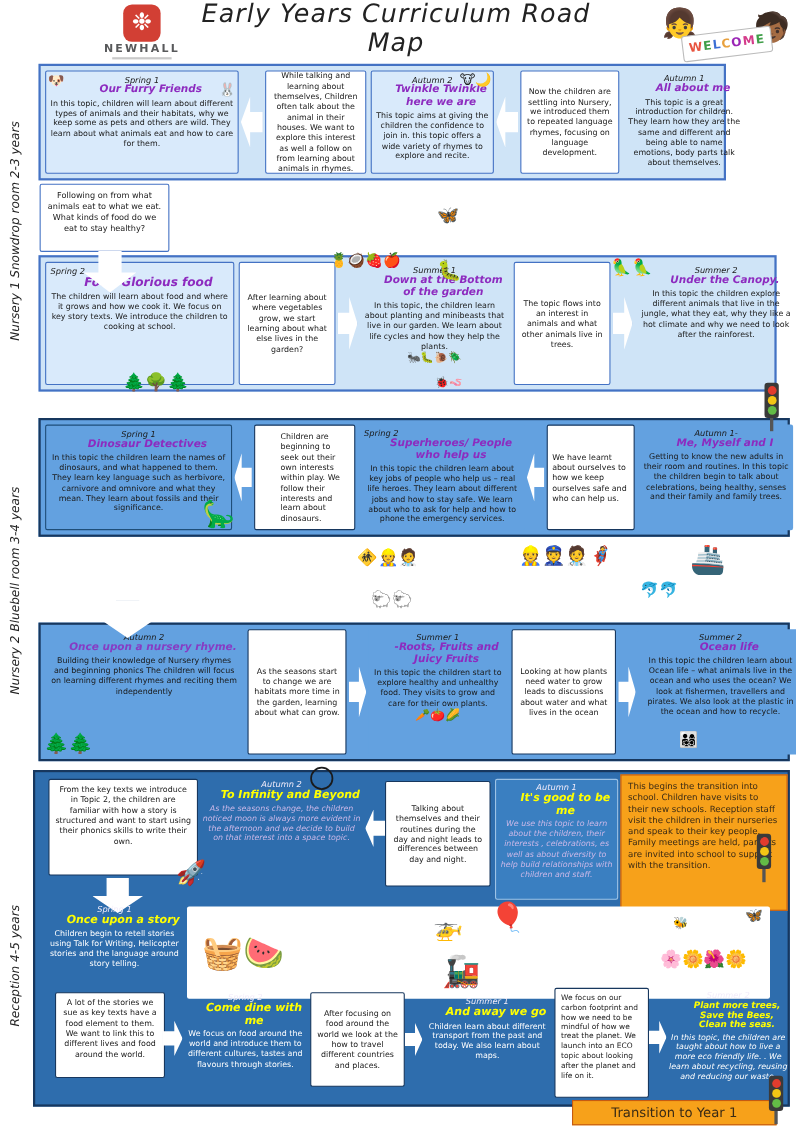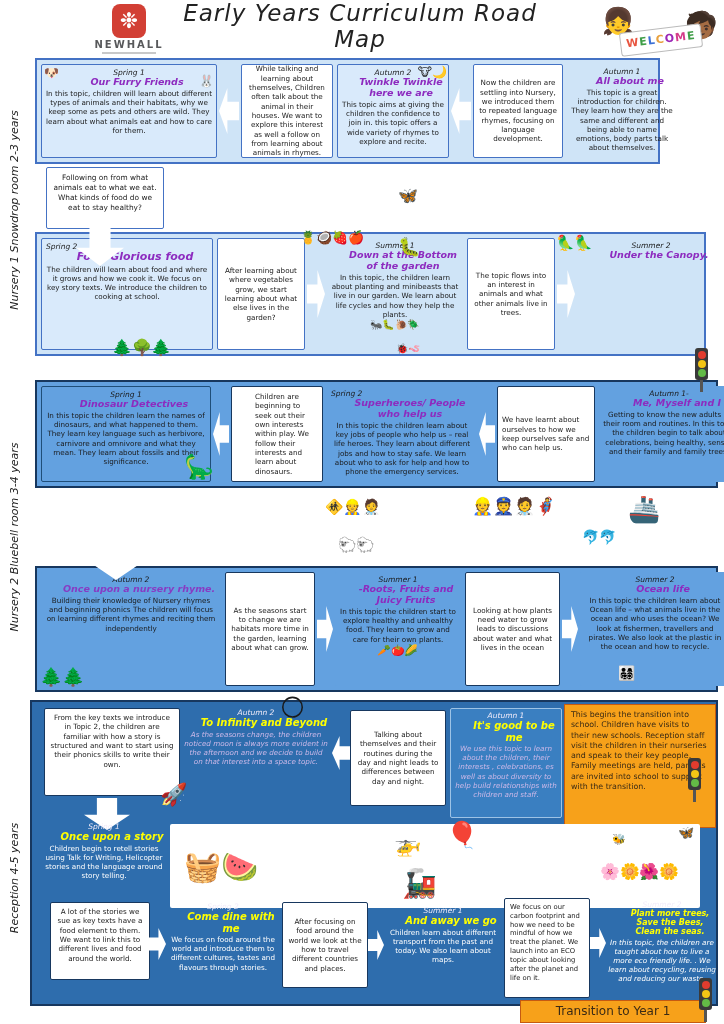--- a/index.html
+++ b/index.html
@@ -116,21 +116,21 @@
     <div class="conn" style="width:90px;">
         <span>Now the children are settling into Nursery, we introduced them to repeated language rhymes, focusing on language development.</span>
       </div>
     <div class="topic" style="width:110px;border:none;background:transparent;">
       <div class="season">Autumn 1</div>
       <div class="title">All about me</div>
       <div class="tbody">This topic is a great introduction for children. They learn how they are the same and different and being able to name emotions, body parts talk about themselves.</div>
     </div>
   </div>
 
-  <div class="wbox" style="left:46px;top:167px;width:118px;height:62px;">Following on from what animals eat to what we eat. What kinds of food do we eat to stay healthy?</div>
+  <div class="wbox" style="left:36px;top:167px;width:118px;height:62px;">Following on from what animals eat to what we eat. What kinds of food do we eat to stay healthy?</div>
   <div class="arD" style="left:76px;top:228px;width:48px;height:38px;z-index:3;"></div>
   <div class="deco" style="left:398px;top:188px;font-size:16px;">🦋</div>
 
   <div class="band b-light" style="left:35px;top:232px;width:671px;height:124px;">
     <div class="topic" style="width:172px;">
       <div class="season" style="text-align:left;">Spring 2</div>
       <div class="title" style="font-size:11px;">Food Glorious food</div>
       <div class="tbody">The children will learn about food and where it grows and how we cook it. We focus on key story texts. We introduce the children to cooking at school.</div>
     </div>
     <div class="conn" style="width:88px;">
@@ -143,20 +143,21 @@
       <div class="tbody">In this topic, the children learn about planting and minibeasts that live in our garden. We learn about life cycles and how they help the plants.</div>
       <div style="font-size:10px;">🐜🐛🐌🪲</div>
     </div>
     <div class="conn" style="width:88px;">
         <span>The topic flows into an interest in animals and what other animals live in trees.</span>
       </div>
     <div class="ar arR" style="width:18px;height:48px;"></div>
     <div class="topic" style="width:148px;border:none;background:transparent;">
       <div class="season">Summer 2</div>
       <div class="title">Under the Canopy.</div>
+      <div class="tbody">In this topic the children explore different animals that live in the jungle, what they eat, why they like a hot climate and why we need to look after the rainforest.</div>
     </div>
   </div>
   <div class="deco" style="left:300px;top:231px;font-size:13px;z-index:4;">🍍🥥🍓🍎</div>
   <div class="deco" style="left:398px;top:238px;font-size:18px;z-index:4;">🐛</div>
   <div class="deco" style="left:556px;top:236px;font-size:15px;z-index:4;">🦜🦜</div>
   <div class="deco" style="left:396px;top:344px;font-size:10px;">🐞🪱</div>
   <div class="deco" style="left:112px;top:340px;font-size:16px;">🌲🌳🌲</div>
 
   <div class="tl" style="left:694px;top:348px;z-index:6;">
     <div class="case">
@@ -177,21 +178,21 @@
     <div class="ar arL" style="width:16px;height:44px;"></div>
     <div class="conn" style="width:92px;text-align:left;padding-left:23px;">
         <span>Children are beginning to seek out their own interests within play. We follow their interests and learn about dinosaurs.</span>
       </div>
     <div class="topic" style="width:150px;border:none;">
       <div class="season" style="text-align:left;">Spring 2</div>
       <div class="title">Superheroes/ People who help us</div>
       <div class="tbody">In this topic the children learn about key jobs of people who help us – real life heroes. They learn about different jobs and how to stay safe. We learn about who to ask for help and how to phone the emergency services.</div>
     </div>
     <div class="ar arL" style="width:16px;height:44px;"></div>
-    <div class="conn" style="width:98px;text-align:left;">
+    <div class="conn" style="width:80px;text-align:left;">
         <span>We have learnt about ourselves to how we keep ourselves safe and who can help us.</span>
       </div>
     <div class="topic" style="width:140px;border:none;">
       <div class="season">Autumn 1-</div>
       <div class="title">Me, Myself and I</div>
       <div class="tbody">Getting to know the new adults in their room and routines. In this topic the children begin to talk about celebrations, being healthy, senses and their family and family trees.</div>
     </div>
   </div>
 
   <div class="arD" style="left:92px;top:546px;width:48px;height:34px;z-index:3;"></div>
@@ -207,21 +208,21 @@
       <div class="title" style="opacity:.85;">Once upon a nursery rhyme.</div>
       <div class="tbody">Building their knowledge of Nursery rhymes and beginning phonics The children will focus on learning different rhymes and reciting them independently</div>
     </div>
     <div class="conn" style="width:90px;">
         <span>As the seasons start to change we are habitats more time in the garden, learning about what can grow.</span>
       </div>
     <div class="ar arR" style="width:16px;height:46px;"></div>
     <div class="topic" style="width:126px;border:none;">
       <div class="season">Summer 1</div>
       <div class="title">-Roots, Fruits and Juicy Fruits</div>
-      <div class="tbody">In this topic the children start to explore healthy and unhealthy food. They learn to grow and care for their own plants.</div>
+      <div class="tbody">In this topic the children start to explore healthy and unhealthy food. They visits to grow and care for their own plants.</div>
       <div style="font-size:11px;">🥕🍅🌽</div>
     </div>
     <div class="conn" style="width:95px;">
         <span>Looking at how plants need water to grow leads to discussions about water and what lives in the ocean</span>
       </div>
     <div class="ar arR" style="width:16px;height:46px;"></div>
     <div class="topic" style="width:150px;border:none;">
       <div class="season">Summer 2</div>
       <div class="title">Ocean life</div>
       <div class="tbody">In this topic the children learn about Ocean life – what animals live in the ocean and who uses the ocean? We look at fishermen, travellers and pirates. We also look at the plastic in the ocean and how to recycle.</div>

